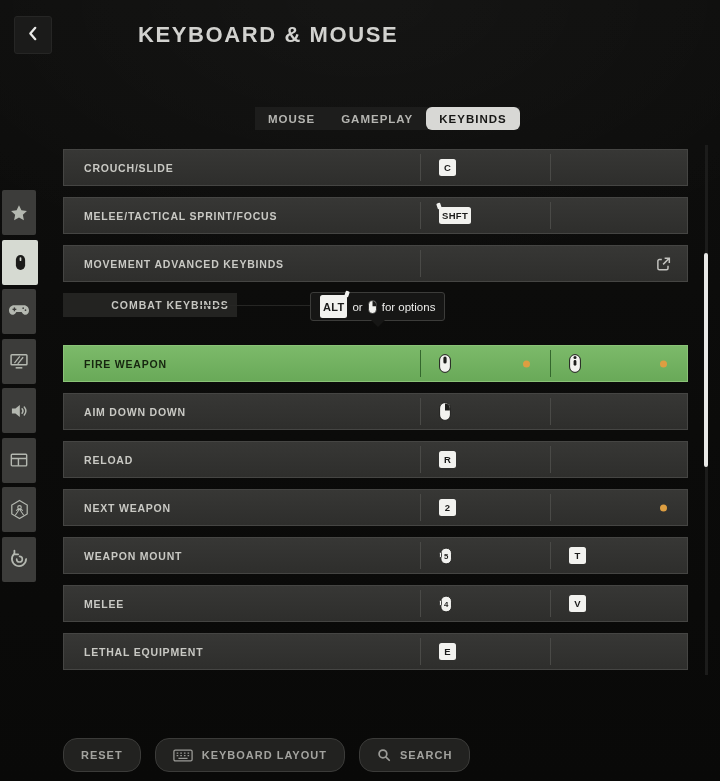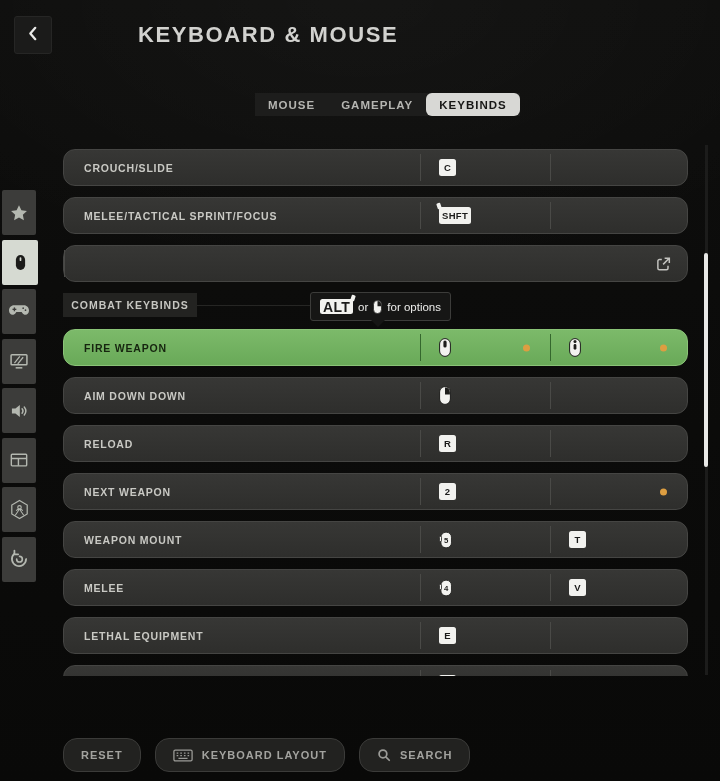--- a/index.html
+++ b/index.html
@@ -9,36 +9,36 @@
   .page::before{content:"";position:absolute;inset:0;
         background:radial-gradient(120% 60% at 50% 0%,rgba(255,255,255,.03),transparent 60%);
         pointer-events:none;}
 
   
   .back-btn{position:absolute;left:14px;top:16px;width:36px;height:36px;background:#1b1b1a;
         border:1px solid #262625;border-radius:3px;display:flex;align-items:center;justify-content:center;cursor:pointer;}
   .page-title{position:absolute;left:138px;top:22px;font-size:22px;font-weight:bold;color:#d2d2cf;letter-spacing:1.6px;}
 
   
-  .tab-bar{position:absolute;left:255px;top:93px;height:23px;display:flex;align-items:stretch;background:#1d1d1c;}
+  .tab-bar{position:absolute;left:255px;top:107px;height:23px;display:flex;align-items:stretch;background:#1d1d1c;}
   .tab{display:flex;align-items:center;padding:0 13px;font-size:11.5px;font-weight:bold;letter-spacing:1px;
         color:#b5b5b1;cursor:pointer;}
   .tab.selected{background:#d8d8d5;color:#171716;border-radius:6px;}
 
   
   .side-item{position:absolute;left:2px;width:34px;height:45px;background:#3c3c3a;border-radius:2px;
         display:flex;align-items:center;justify-content:center;color:#b4b8b0;cursor:pointer;}
   .side-item.selected{background:#d6dad2;color:#1c1c1a;width:36px;}
   .side-item svg{display:block;}
   .side-item .wheel{fill:#3c3c3a;}
   .side-item.selected .wheel{fill:#d6dad2;}
 
   
   .content-clip{position:absolute;left:63px;top:149px;width:625px;height:527px;overflow:hidden;}
-  .kb-row{position:relative;height:37px;margin-bottom:11px;box-sizing:border-box;border-radius:12px;
+  .kb-row{position:relative;height:37px;margin-bottom:11px;box-sizing:border-box;border-radius:0;
         background:linear-gradient(180deg,#373735,#2e2e2c);border:1px solid #454543;
         display:flex;align-items:stretch;cursor:pointer;}
   .kb-row .row-label{flex:0 0 356px;display:flex;align-items:center;padding-left:20px;box-sizing:border-box;
         font-size:10.5px;font-weight:bold;letter-spacing:.8px;color:#c9c9c4;}
   .slot{position:relative;display:flex;align-items:center;box-sizing:border-box;padding-left:19px;padding-right:20px;}
   .slot.s1{flex:0 0 130px;}
   .slot.s2{flex:1 1 auto;}
   .slot::before{content:"";position:absolute;left:0;top:4px;bottom:4px;width:1px;background:#4a4a47;}
   .slot .dot{position:absolute;right:20px;top:50%;transform:translateY(-50%);width:7px;height:7px;border-radius:50%;}
   .kb-row.green{background:linear-gradient(180deg,#7cba6a,#69a958);border:1px solid #8ac377;}
@@ -48,32 +48,32 @@
 
   .keycap{position:relative;min-width:17px;height:17px;padding:0 3px;box-sizing:border-box;border-radius:2.5px;
         background:#f2f2ef;color:#1b1b1a;font-size:9.5px;font-weight:bold;letter-spacing:.3px;
         display:flex;align-items:center;justify-content:center;}
   .kmark{position:absolute;top:-4px;left:-2px;width:4px;height:6px;background:#f2f2ef;
         transform:rotate(-18deg);border-radius:1px;}
   .kmark.right{left:auto;right:-2px;transform:rotate(18deg);}
   .mouse-icon{display:flex;align-items:center;}
 
   
-  .section-head{position:relative;width:134px;height:24px;margin:11px 0 12px 0;background:#232321;
+  .section-head{position:relative;width:134px;height:24px;margin:11px 0 28px 0;background:#232321;
         display:flex;align-items:center;justify-content:center;font-size:10.5px;font-weight:bold;
-        letter-spacing:1px;color:#c6c6c1;}
+        letter-spacing:1px;color:#c6c6c1;padding-left:40px;}
   .section-head::after{content:"";position:absolute;left:134px;top:12px;width:170px;height:1px;background:#262624;}
 
   
   .tooltip{position:absolute;left:310px;top:292px;height:27px;z-index:5;background:#161615;
         border:1px solid #3c3c3a;border-radius:3px;display:flex;align-items:center;gap:5px;padding:0 9px;
         font-size:11.5px;color:#ececе9;color:#ececae0;color:#ececea;}
   .tooltip::after{content:"";position:absolute;left:60px;bottom:-7px;border-left:7px solid transparent;
         border-right:7px solid transparent;border-top:7px solid #161615;}
-  .tooltip .keycap{min-width:22px;height:15px;font-size:14px;}
+  .tooltip .keycap{min-width:22px;height:23px;font-size:11px;}
 
   
   .scroll-track{position:absolute;left:705px;top:145px;width:3px;height:530px;background:#1c1c1b;}
   .scroll-thumb{position:absolute;left:704px;top:253px;width:4px;height:214px;background:#e9e9e7;border-radius:2px;cursor:pointer;}
 
   
   .footer{position:absolute;left:63px;top:738px;display:flex;gap:14px;}
   .f-btn{height:34px;display:flex;align-items:center;gap:9px;padding:0 17px;background:#222220;
         border:1px solid #3b3b39;border-radius:14px;color:#a3a39f;font-size:11px;font-weight:bold;
         letter-spacing:1px;cursor:pointer;}
@@ -179,20 +179,21 @@
           <div class="slot s2"></div>
         </div>
         <div class="kb-row">
           <div class="row-label">MELEE/TACTICAL SPRINT/FOCUS</div>
           <div class="slot s1">
             <span class="keycap">SHFT<span class="kmark"></span></span>
           </div>
           <div class="slot s2"></div>
         </div>
         <div class="kb-row">
+          <div class="row-label">MOVEMENT ADVANCED KEYBINDS</div>
           <div class="slot s2">
             <span class="adv-icon">
               <svg viewBox="0 0 16 16" width="15" height="15">
                 <path d="M6.2 3.2H3.6A1.6 1.6 0 002 4.8v7.6A1.6 1.6 0 003.6 14h7.6a1.6 1.6 0 001.6-1.6V9.8" fill="none" stroke="currentColor" stroke-width="1.6"></path>
                 <path d="M9.2 1.8h5v5M13.8 2.2L7.6 8.4" fill="none" stroke="currentColor" stroke-width="1.6"></path>
               </svg>
             </span>
           </div>
         </div>
       </div>

